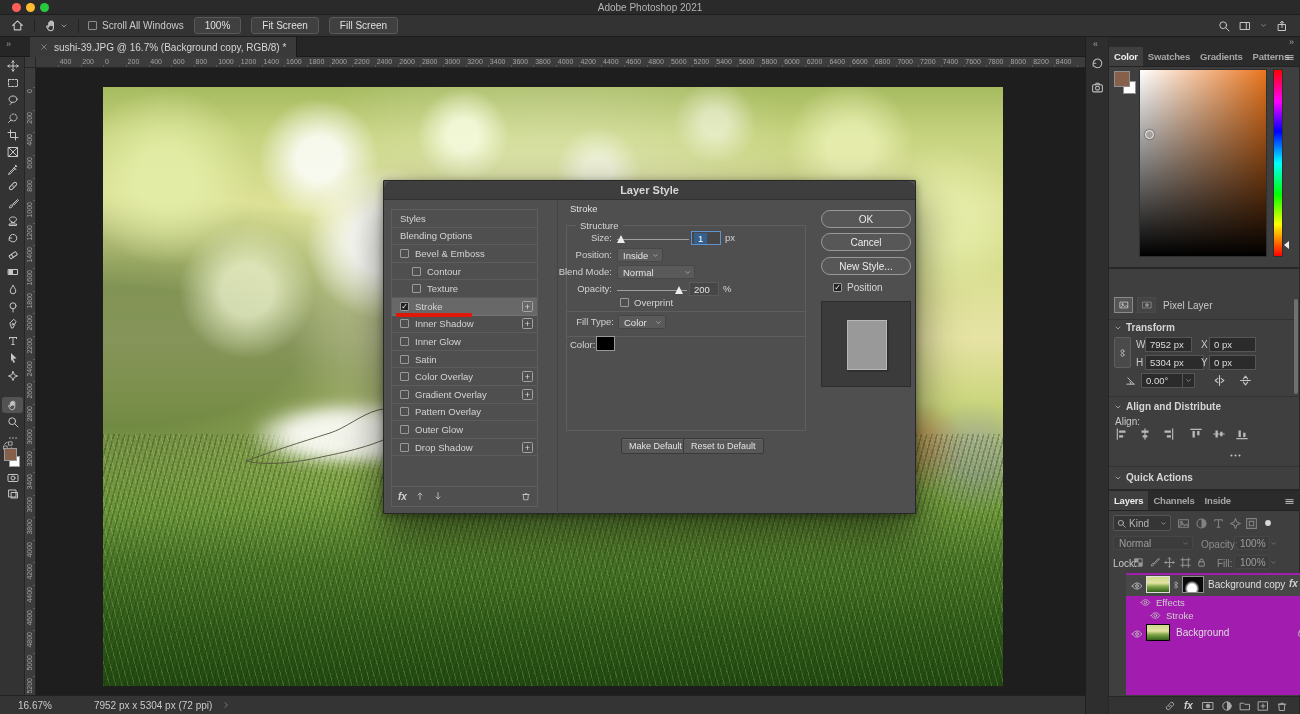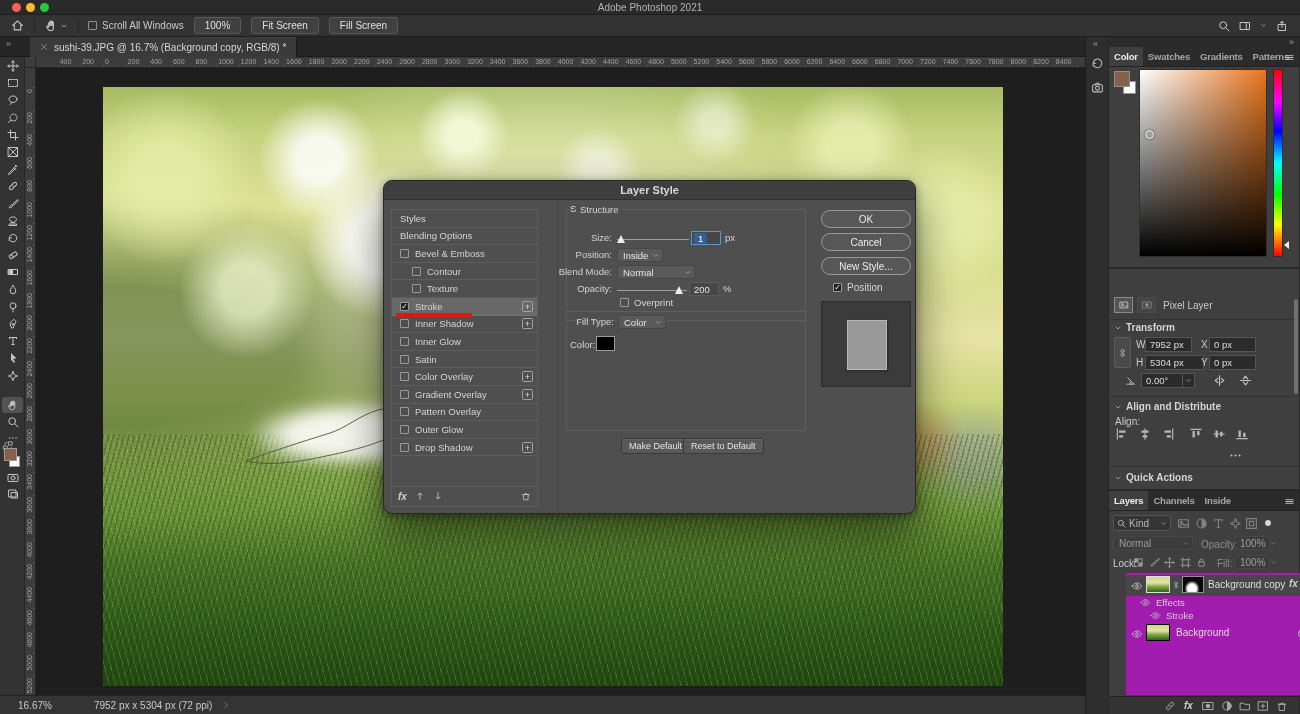--- a/index.html
+++ b/index.html
@@ -71,21 +71,21 @@
 #blobBlur{position:absolute;left:150px;top:315px;width:200px;height:60px;filter:blur(7px);background:radial-gradient(ellipse at 50% 55%, rgba(250,250,245,.95) 0 45%, rgba(250,250,245,0) 75%)}
 #blobOutline{position:absolute;left:135px;top:312px;width:215px;height:75px;opacity:.9}
 
 
 #statusbar{position:absolute;left:0;top:695px;width:1085px;height:19px;background:#343434;border-top:1px solid #222;display:flex;align-items:center;font-size:10px;color:#cacaca}
 #sbZoom{margin-left:18px}
 #sbInfo{margin-left:42px}
 #sbCaret{width:8px;height:8px;margin-left:10px;color:#9a9a9a}
 
 
-#dialog{position:absolute;left:383px;top:180px;width:533px;height:334px;background:#4f4f4f;border:1px solid #282828;border-radius:9px;box-shadow:0 18px 45px rgba(0,0,0,.55),0 2px 8px rgba(0,0,0,.4);z-index:30;font-size:9.5px;color:#d6d6d6}
+#dialog{position:absolute;left:383px;top:180px;width:533px;height:334px;background:#4f4f4f;border:1px solid #282828;border-radius:1px;box-shadow:0 18px 45px rgba(0,0,0,.55),0 2px 8px rgba(0,0,0,.4);z-index:30;font-size:9.5px;color:#d6d6d6}
 #dlgTitle{height:19px;background:#3e3e3e;border-radius:8px 8px 0 0;border-bottom:1px solid #313131;display:flex;align-items:center;justify-content:center;font-size:11px;font-weight:700;color:#d8d8d8}
 #dlgDivider{position:absolute;left:173px;top:19px;width:1px;height:314px;background:#454545}
 #styles-list{position:absolute;left:7px;top:28px;width:147px;height:278px;border:1px solid #5e5e5e;overflow:hidden}
 .srow{position:relative;height:17.6px;display:flex;align-items:center;padding-left:8px;border-bottom:1px solid rgba(255,255,255,.08);color:#d4d4d4}
 .srow.ind{padding-left:20px}
 .srow.sel{background:#686868}
 .cb{width:9px;height:9px;border:1px solid #9a9a9a;border-radius:1px;margin-right:6px;font-size:8px;line-height:8px;text-align:center;color:#ededed;flex:none}
 .cb.checked{background:#222}
 .slab{flex:1;white-space:nowrap;overflow:hidden}
 .plus{width:11px;height:11px;border:1px solid #a3a3a3;border-radius:1.5px;margin-right:4px;font-size:9px;line-height:10px;text-align:center;color:#dcdcdc;flex:none}
@@ -603,21 +603,21 @@
         </span>
       <span class="spacer"></span>
       <span class="i">
           <svg viewBox="0 0 12 12" fill="none" stroke="currentColor" stroke-width="1" stroke-linecap="round" stroke-linejoin="round">
             <path d="M3.2 4.2h5.6L8.3 10.5H3.7zM2.2 4.2h7.6M5 4.2V3.2h2v1"></path>
           </svg>
         </span>
     </div>
 
     <div class="abs" style="left:186px;top:22px;color:#e0e0e0">Stroke</div>
-    <div class="grp" style="left:182px;top:28px;width:240px;height:112px">
+    <div class="grp" style="left:182px;top:44px;width:240px;height:112px">
       <span class="grplab">Structure</span>
     </div>
 
     <div class="dlab" style="left:168px;top:50px">Size:</div>
     <div class="slider" style="left:233px;top:53px;width:72px">
       <div class="track"></div>
         <div class="sthumb" style="left:0"></div>
     </div>
     <div class="dinput focus" style="left:307px;top:50px">
         <span class="selTxt">1</span>

